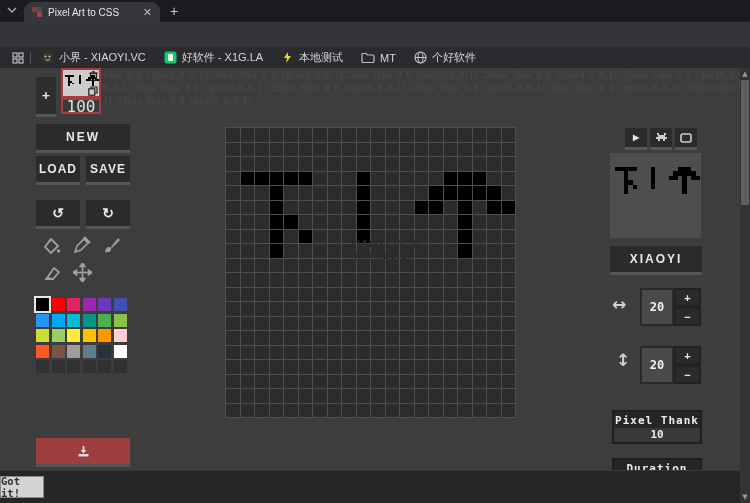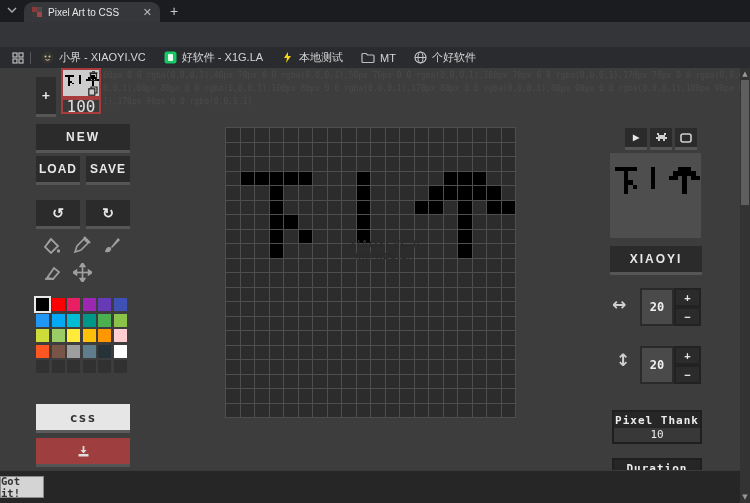--- a/index.html
+++ b/index.html
@@ -52,21 +52,21 @@
   .mini{position:absolute;left:0;top:0;}
   .mini i{position:absolute;background:#000;}
   .valbox{background:#4a4a4a;border:2px solid #2a2a2a;color:#f0f0f0;font-size:12px;font-weight:bold;
           display:flex;align-items:center;justify-content:center;box-sizing:border-box;}
   .pm{background:#2b2b2b;border:2px solid #222;color:#e8e8e8;font-size:11px;font-weight:bold;
       display:flex;align-items:center;justify-content:center;box-sizing:border-box;}
   .dimicon{color:#d0d0d0;font-size:17px;font-weight:bold;font-family:"DejaVu Sans",sans-serif;}
   .pxbox{background:#383838;border:2px solid #1f1f1f;box-sizing:border-box;}
   .pxhead{background:#262626;color:#ececec;font-size:11px;font-weight:bold;letter-spacing:1px;
           display:flex;align-items:center;justify-content:center;height:16px;}
-  .pxval{color:#ececec;font-size:11px;font-weight:normal;display:flex;align-items:center;justify-content:center;height:13px;}
+  .pxval{color:#ececec;font-size:11px;font-weight:bold;display:flex;align-items:center;justify-content:center;height:13px;}
   .thumbwrap{left:61px;top:68px;width:40px;height:30px;border:2px solid #a83b3b;background:#cdcdcd;
              box-sizing:border-box;overflow:hidden;}
   .durbox{left:61px;top:98px;width:40px;height:16px;border:2px solid #a83b3b;background:#3a3a3a;
           box-sizing:border-box;color:#e0e0e0;font-size:16px;display:flex;align-items:center;justify-content:center;}
   .cookiebar{left:0;top:470px;width:740px;height:33px;background:#262626;border-top:1px solid #3a3a3a;
              display:flex;align-items:center;box-sizing:border-box;}
   .cookietext{flex:1;text-align:center;font-size:10.5px;color:#d2d2d2;letter-spacing:.4px;}
   .cookielink{color:#7a86e0;}
   .gotit{width:42px;height:20px;background:#d4d4d4;color:#333;font-size:10.5px;font-weight:bold;
          display:flex;align-items:center;justify-content:center;margin-right:8px;border:1px solid #8a8a8a;}
@@ -318,23 +318,20 @@
       <div class="swatch" style="background: rgb(38, 50, 56);"></div>
       <div class="swatch" style="background: rgb(255, 255, 255);"></div>
       <div class="swatch" style="background: rgb(49, 49, 49);"></div>
       <div class="swatch" style="background: rgb(49, 49, 49);"></div>
       <div class="swatch" style="background: rgb(49, 49, 49);"></div>
       <div class="swatch" style="background: rgb(49, 49, 49);"></div>
       <div class="swatch" style="background: rgb(49, 49, 49);"></div>
       <div class="swatch" style="background: rgb(49, 49, 49);"></div>
     </div>
 
-  <button class="abs" style="left:36px;top:404px;width:94px;height:26px;background:#e6e6e6;color:#333;
-          font-weight:bold;font-size:13px;letter-spacing:1px;border:none;box-shadow:0 3px 0 rgba(130,130,130,.45);
-          font-family:'DejaVu Sans Mono',monospace">css</button>
   <button class="abs" style="left:36px;top:438px;width:94px;height:26px;background:#9e3e3e;border:none;
           box-shadow:0 3px 0 rgba(130,130,130,.35);display:flex;align-items:center;justify-content:center">
     <span>
       <svg width="13" height="13" viewBox="0 0 13 13">
           <path d="M6.5 1 V7" stroke="#ddd" stroke-width="1.8"></path>
           <path d="M3.5 5 L6.5 8.5 L9.5 5 Z" fill="#ddd"></path>
           <path d="M1.5 9 H11.5 V11.5 H1.5 Z" fill="#ddd"></path>
         </svg>
     </span>
   </button>

